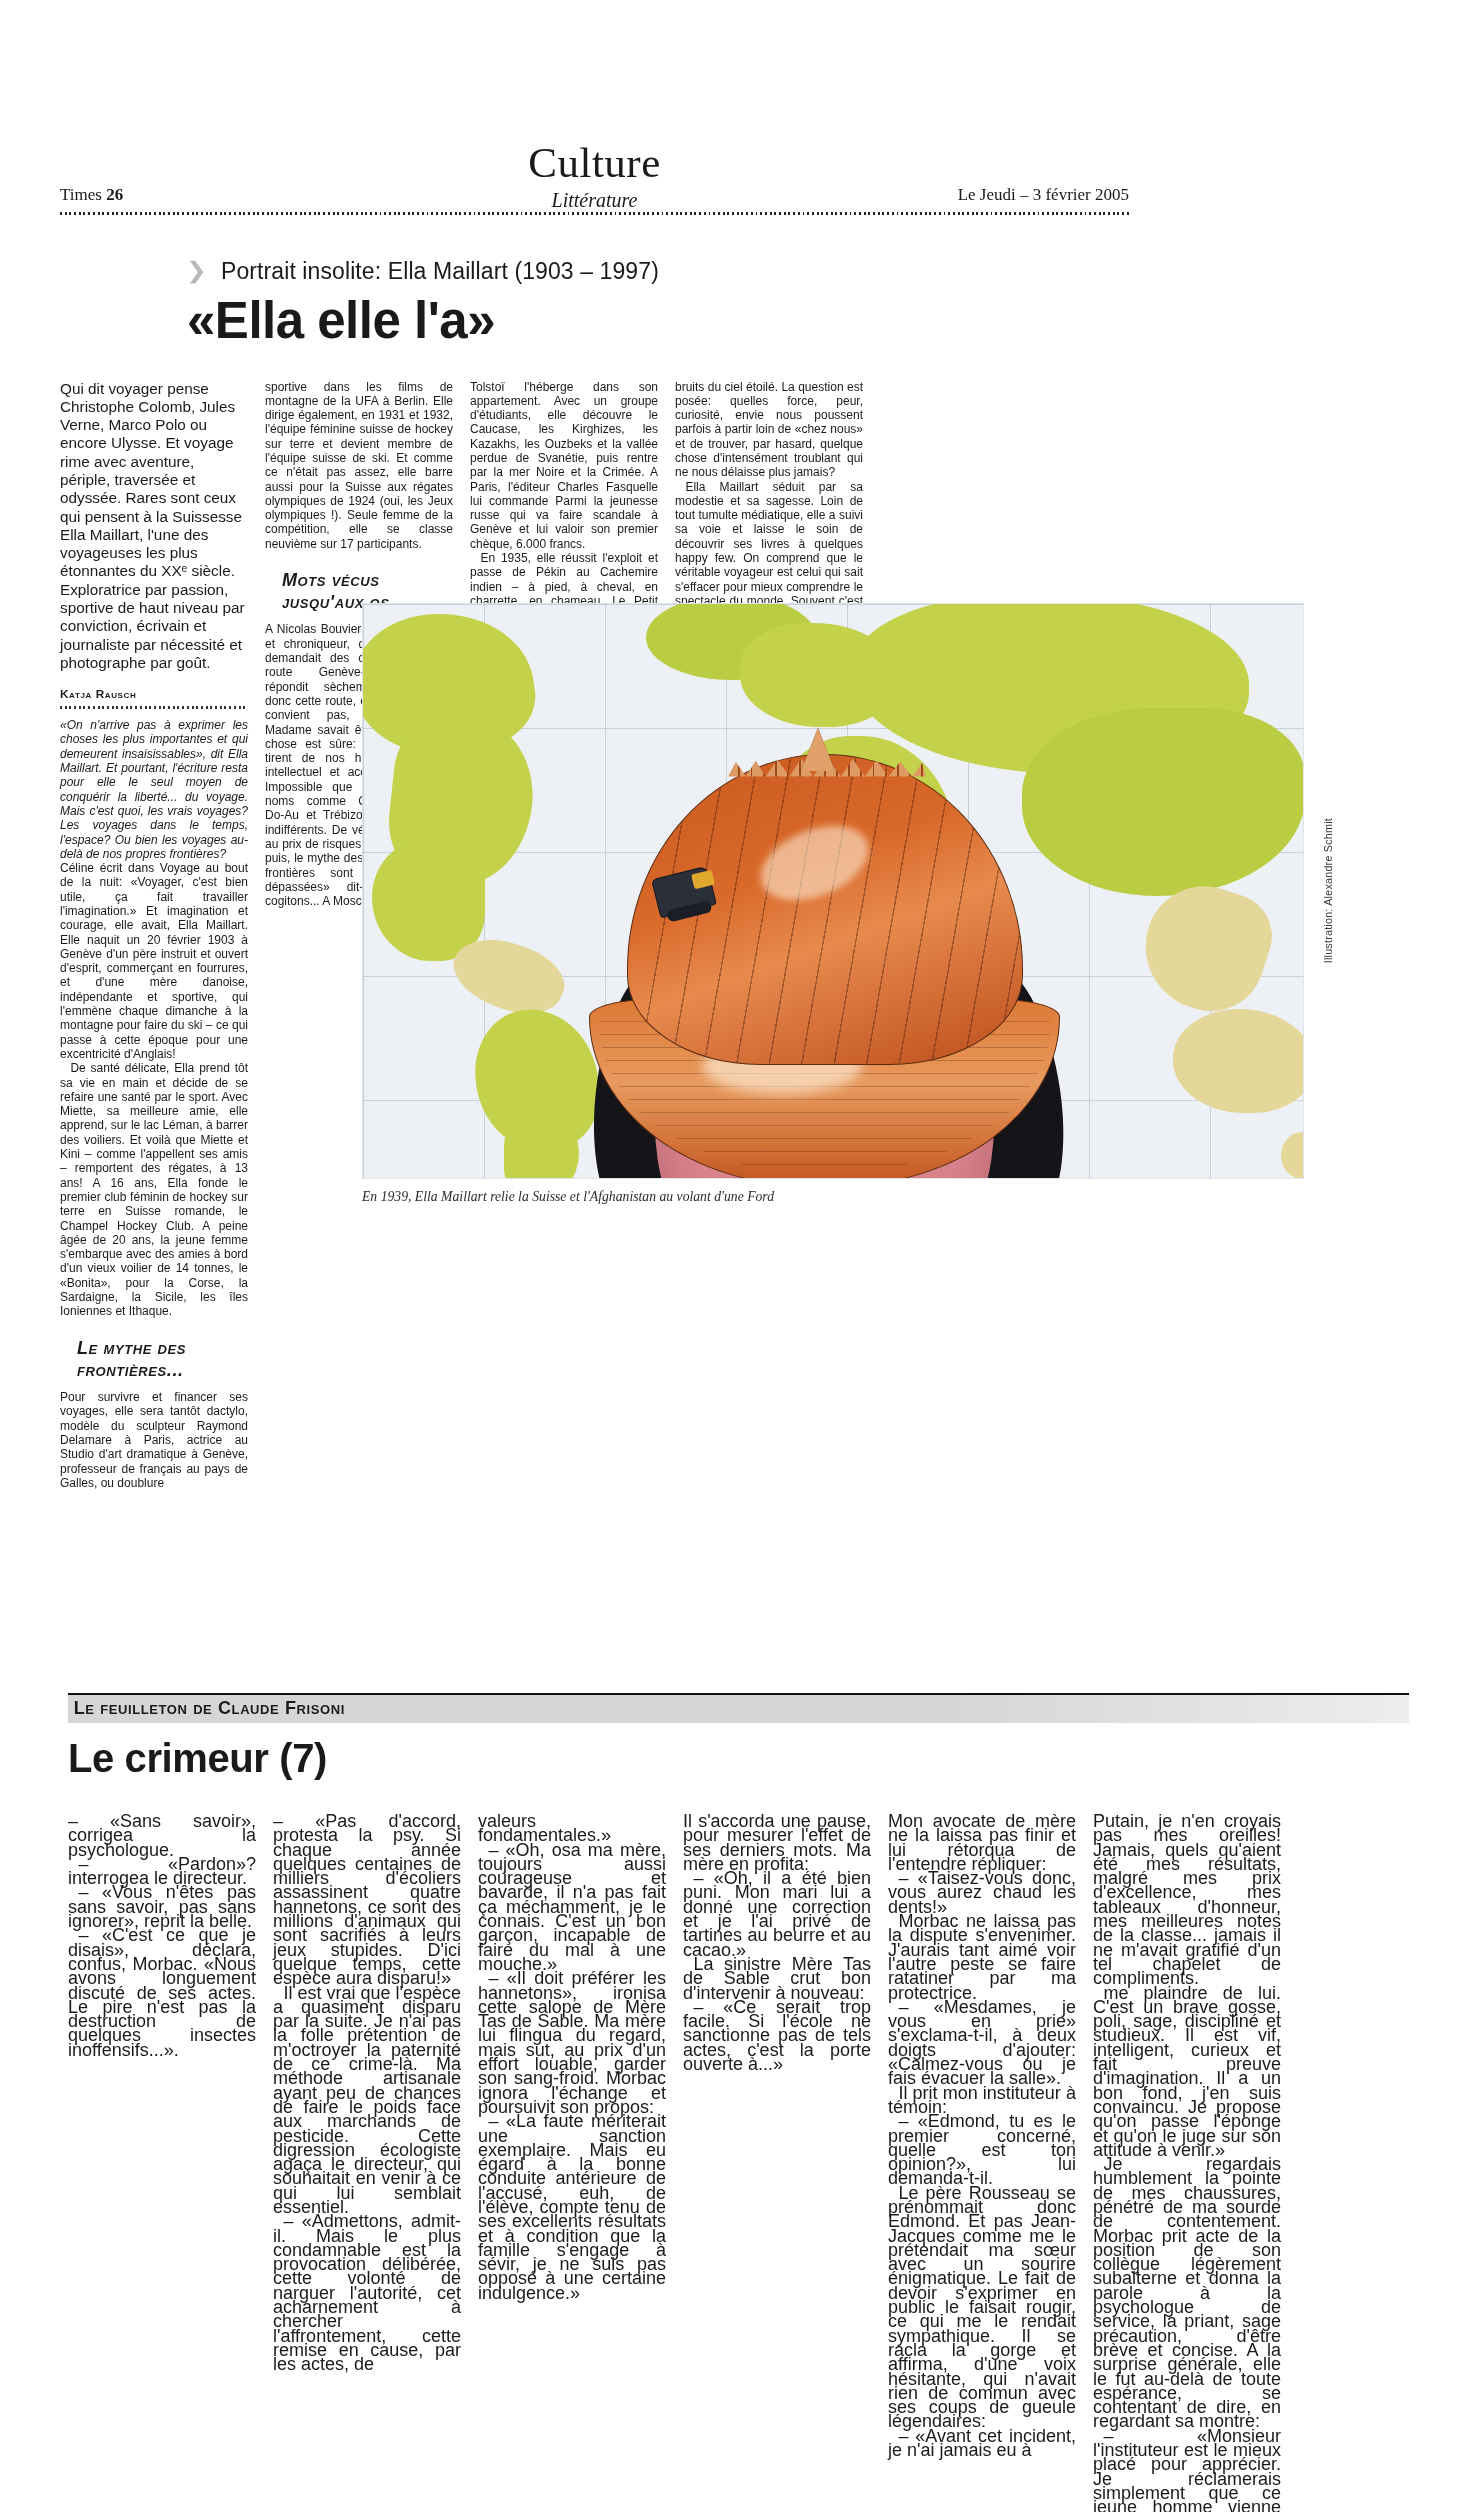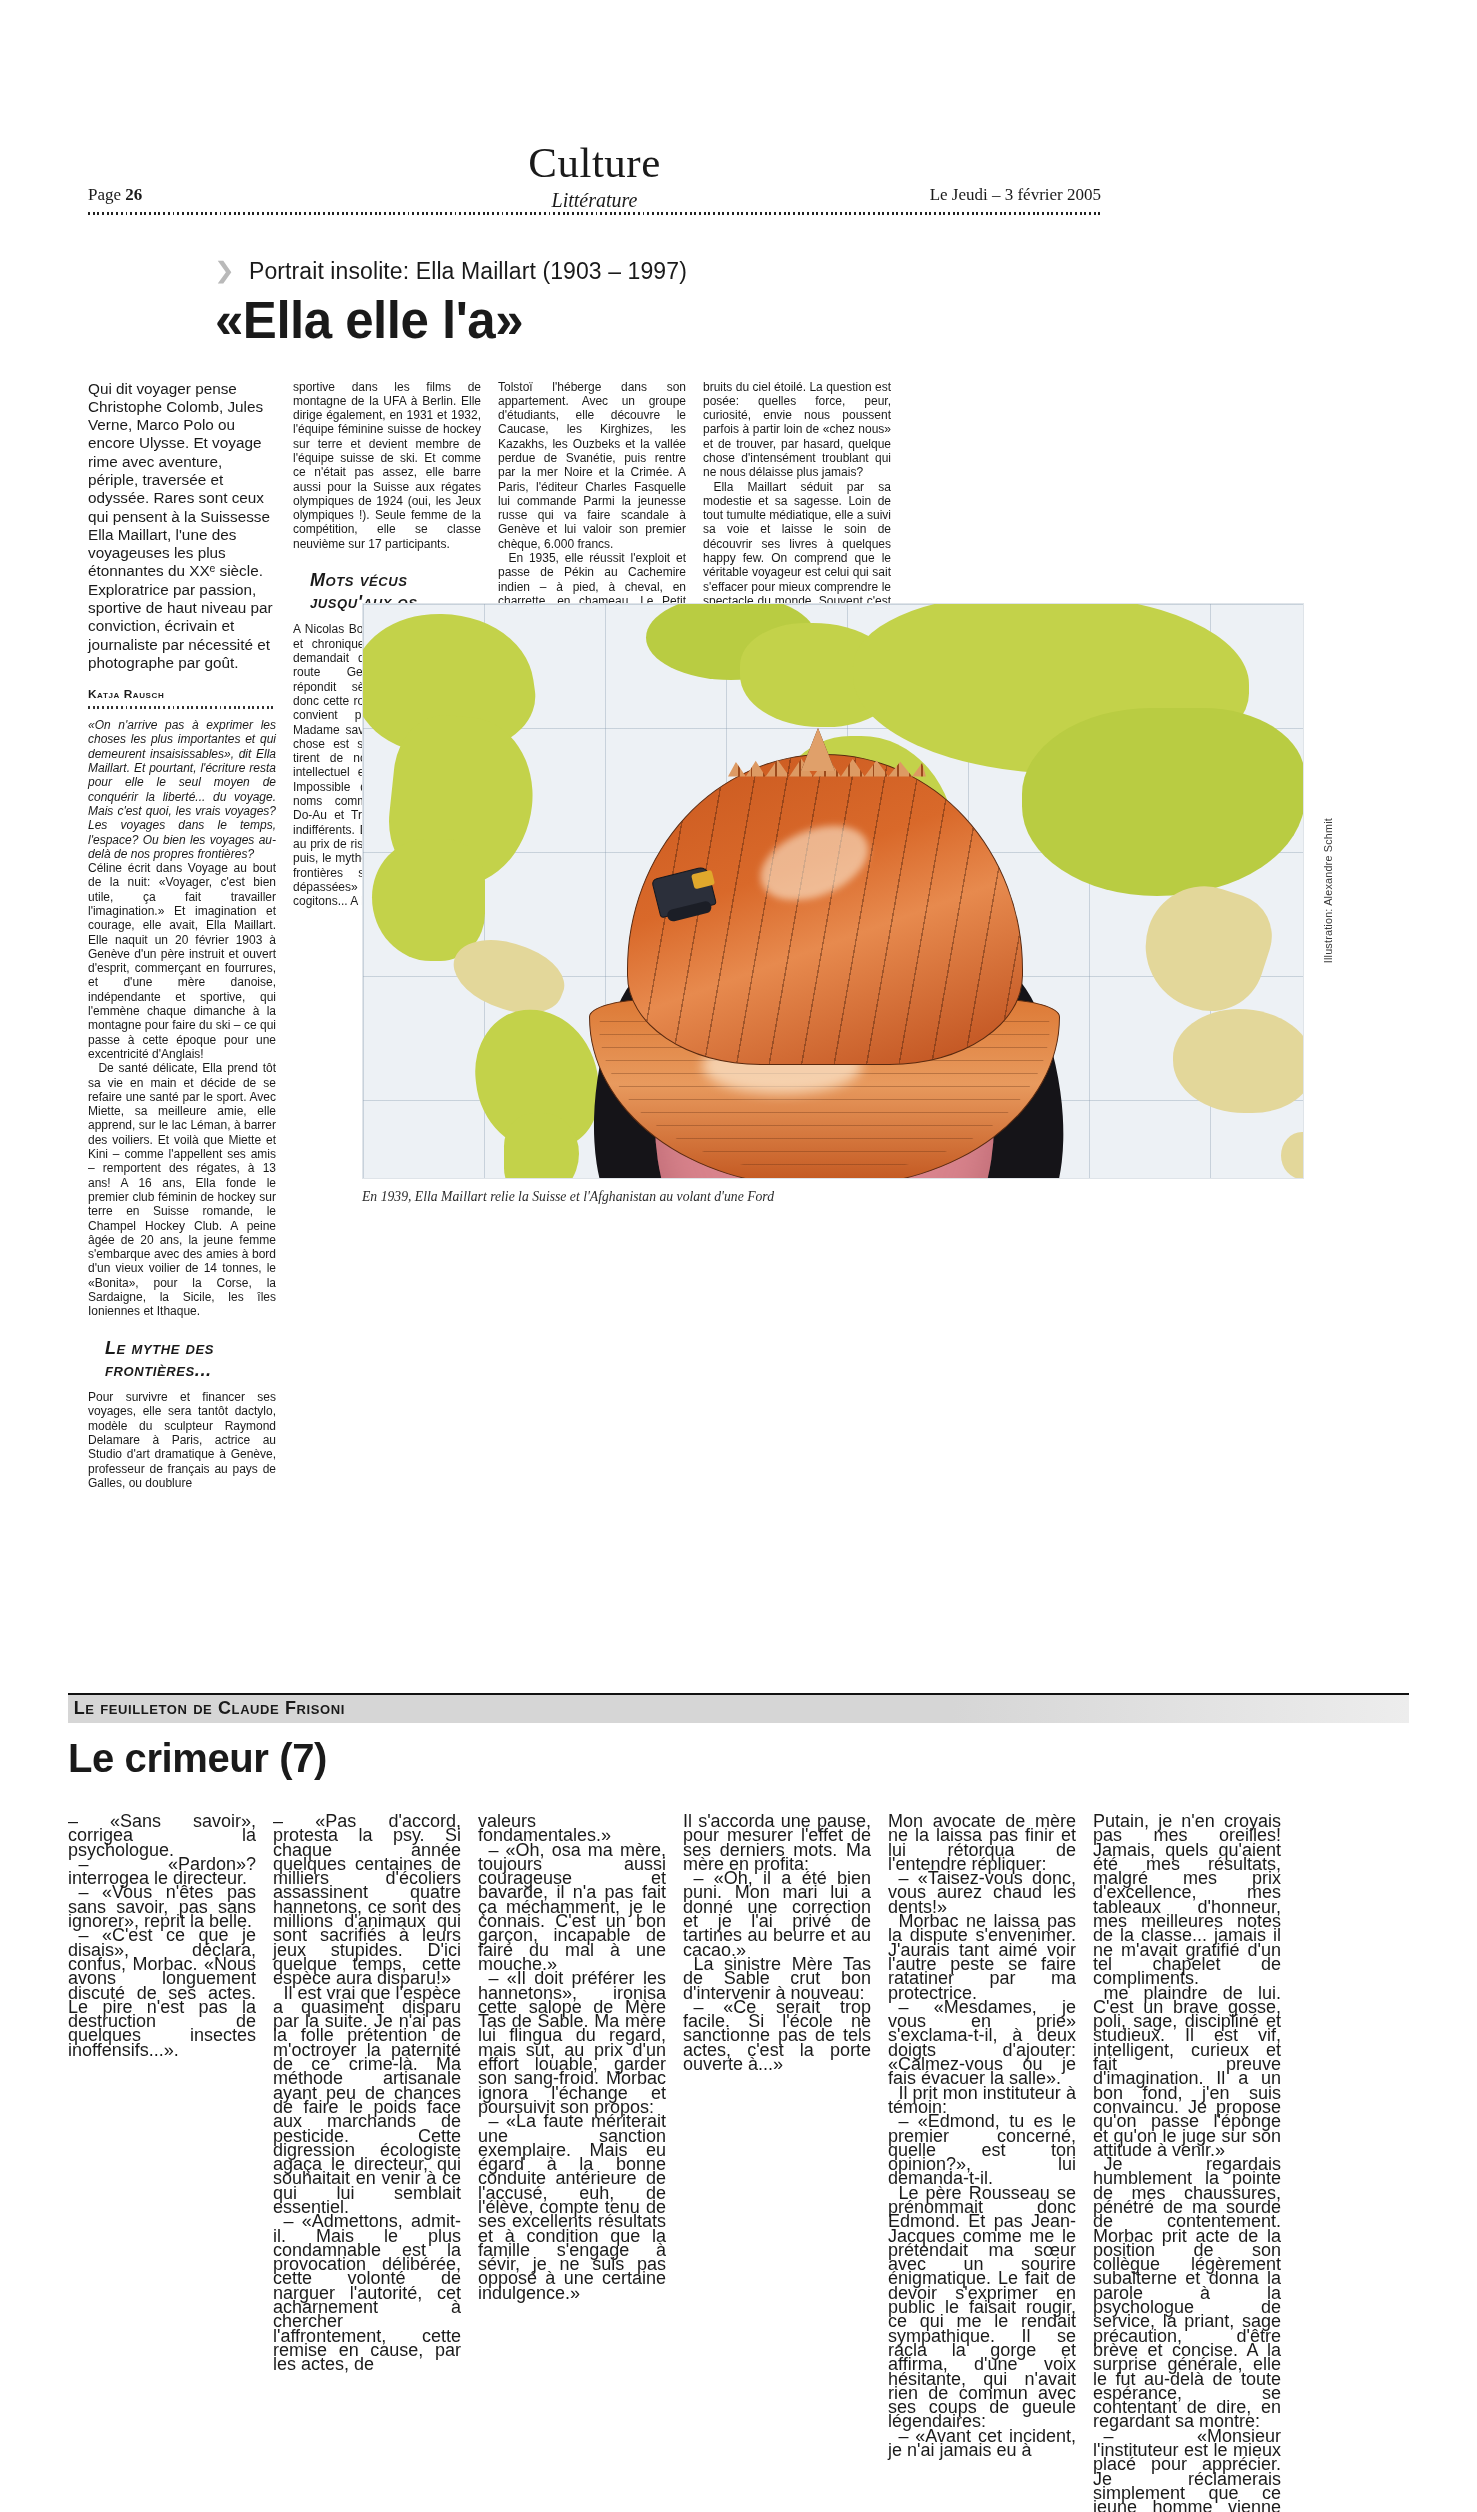--- a/index.html
+++ b/index.html
@@ -4,21 +4,21 @@
 <style>
   * { box-sizing: border-box; }
   html, body { margin:0; padding:0; }
   body {
     width:1477px; height:2512px;
     background:#ffffff;
     font-family:"Liberation Sans", sans-serif;
     color:#1a1a1a;
     -webkit-font-smoothing:antialiased;
   }
-  .page { position:relative; width:1189px; height:2512px; padding:0 88px; }
+  .page { position:relative; width:1189px; height:2512px; padding:0 60px; }
 
   
   .masthead { position:relative; padding-top:141px; }
   .masthead-title {
     text-align:center;
     font-family:"Liberation Serif", serif;
     font-size:43px;
     font-weight:400;
     letter-spacing:0.5px;
     line-height:1;
@@ -280,21 +280,21 @@
 </head>
 <body>
 
 <div class="page">
 
   <div class="masthead">
     <div class="masthead-title">Culture</div>
     <div class="masthead-sub">Littérature</div>
     <div class="masthead-row">
       <div class="page-num">
-        <span>Page</span>
+        <span>Times</span>
         <b>26</b>
       </div>
       <div class="issue-date">Le Jeudi – 3 février 2005</div>
     </div>
     <div class="rule-dotted"></div>
   </div>
 
   <div class="kicker">
     <span class="kicker-arrow">❯</span>
     <span class="kicker-text">Portrait insolite: Ella Maillart (1903 – 1997)</span>

